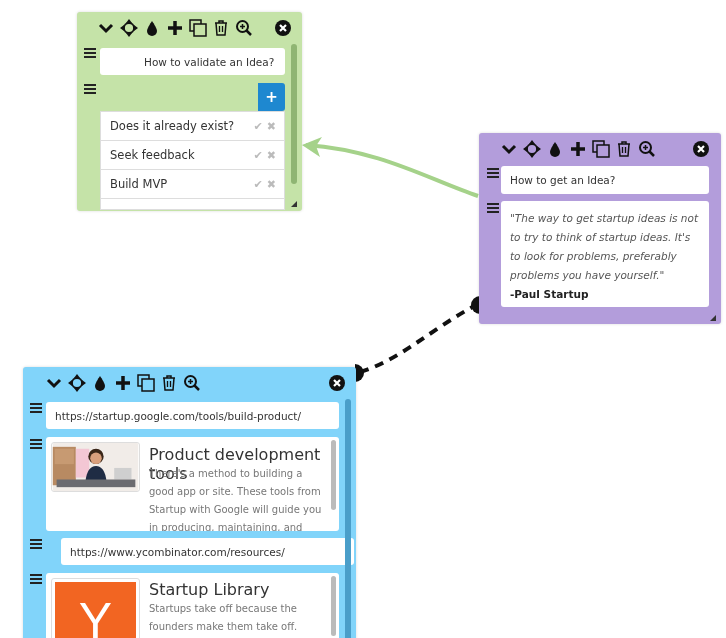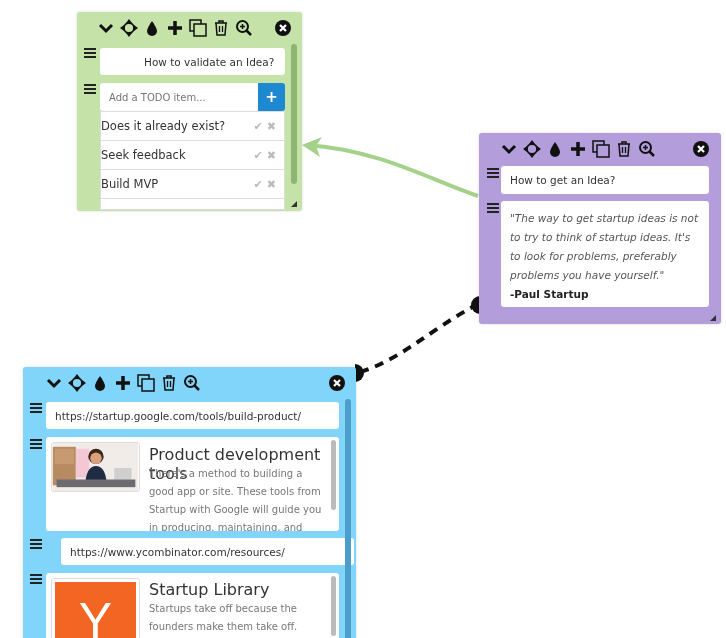--- a/index.html
+++ b/index.html
@@ -15,21 +15,21 @@
   .handle i { display:block; height:2px; background:#222; margin-bottom:2px; }
   .field { position:absolute; background:#fff; border-radius:3px; font-size:10.5px; color:#333;
            display:flex; align-items:center; padding-left:9px; box-sizing:border-box; }
   .scroll-track { position:absolute; width:6px; border-radius:3px; }
   .resize { position:absolute; width:0; height:0; border-left:6px solid transparent; border-bottom:6px solid #333; }
   .todo-input { position:absolute; background:#fff; border-radius:3px 0 0 3px; font-size:10px; color:#aaa;
                 display:flex; align-items:center; padding-left:9px; box-sizing:border-box; border:none; outline:none; font-family:"DejaVu Sans", sans-serif; }
   .add-btn { position:absolute; background:#1e88d0; color:#fff; font-weight:bold; font-size:15px;
              display:flex; align-items:center; justify-content:center; border-radius:0 3px 3px 0; cursor:pointer; }
   .todo-list { position:absolute; background:#fff; border:1px solid #ddd; box-sizing:border-box; overflow:hidden; }
-  .todo-item { height:29px; border-bottom:1px solid #ddd; display:flex; align-items:center; 
+  .todo-item { height:29px; border-bottom:1px solid #ddd; display:flex; align-items:center; padding-left:9px;
                font-size:11.5px; color:#333; position:relative; box-sizing:border-box; }
   .todo-actions { position:absolute; right:8px; top:8px; display:flex; gap:4px; font-size:11px; color:#bbb; }
   .todo-actions span { cursor:pointer; }
   .note-body { position:absolute; background:#fff; border-radius:3px; box-sizing:border-box; padding:8px 9px;
                font-size:10.5px; line-height:19px; }
   .quote { font-style:italic; color:#555; }
   .author { font-weight:bold; color:#222; }
   .link-card { position:absolute; background:#fff; border-radius:3px; overflow:hidden; }
   .thumb { position:absolute; border:1px solid #ddd; border-radius:3px; background:#fff; box-sizing:border-box; }
   .lc-title { position:absolute; font-weight:normal; font-size:16px; color:#333; }
@@ -100,21 +100,20 @@
       <i></i>
       <i></i>
       <i></i>
     </div>
   <div class="field" style="left:23px;top:36px;width:185px;height:27px;padding-left:44px;">How to validate an Idea?</div>
   <div class="handle" style="left:7px;top:72px;">
       <i></i>
       <i></i>
       <i></i>
     </div>
-  <input class="todo-input" style="left: 23px; top: 71px; width: 158px; height: 28px;" placeholder="Add a TODO item...">
   <div class="add-btn" style="left:181px;top:71px;width:27px;height:28px;">+</div>
   <div class="todo-list" style="left:23px;top:99px;width:185px;height:99px;">
     <div class="todo-item">
       <span>Does it already exist?</span>
       <span class="todo-actions">
           <span>✔</span>
           <span>✖</span>
         </span>
     </div>
     <div class="todo-item">

